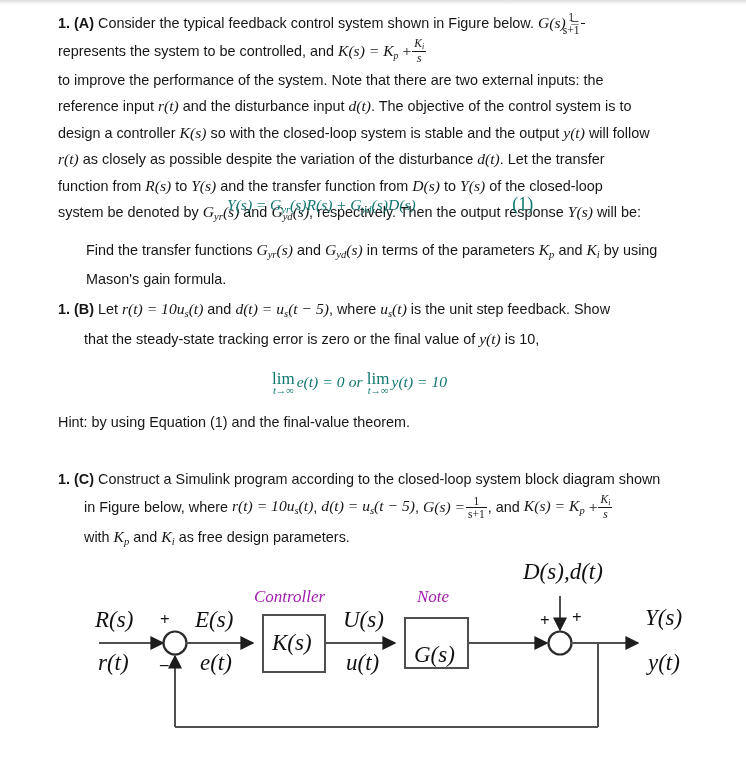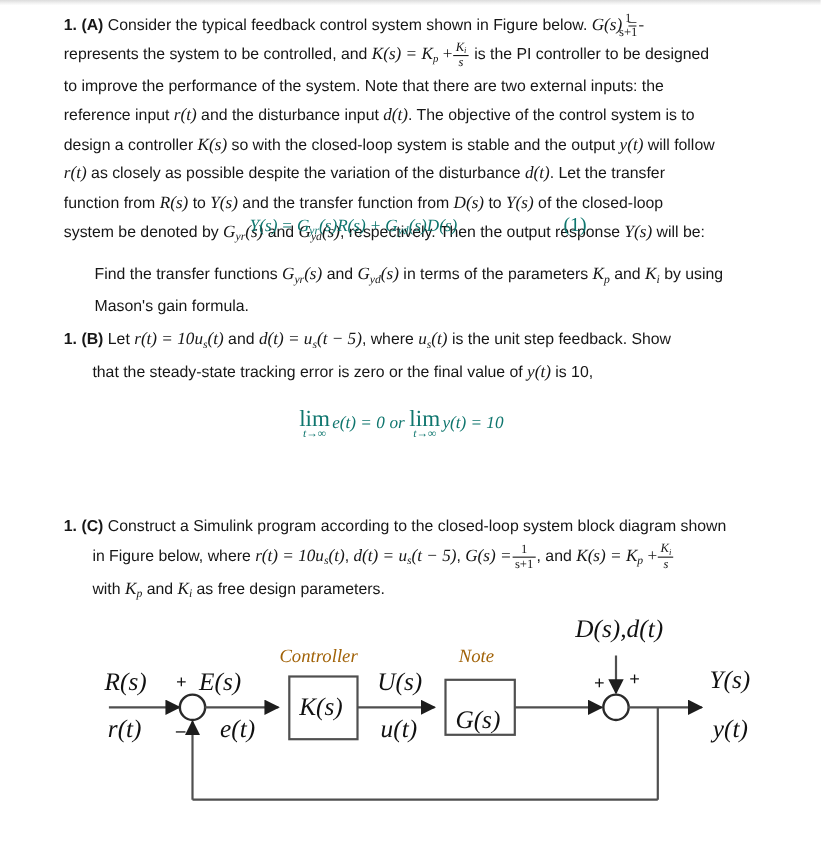--- a/index.html
+++ b/index.html
@@ -105,42 +105,42 @@
   .eq1 .tag { display: inline-block; margin-left: 92px; font-style: normal; }
   .eq2 { top: 370px; left: 272px; font-size: 17px; }
 
   .lim {
     display: inline-block;
     text-align: center;
     vertical-align: middle;
     line-height: 1.0;
     margin-right: 2px;
   }
-  .lim .op { display: block; font-style: normal; font-size: 21px; }
+  .lim .op { display: block; font-style: normal; font-size: 17px; }
   .lim .und { display: block; font-style: italic; font-size: 10.5px; margin-top: -1px; }
 
   
   .diagram {
     position: absolute;
     left: 0;
     top: 550px;
     width: 746px;
     height: 227px;
   }
   .diagram svg { display: block; }
   .dlabel {
     position: absolute;
     font-family: "Liberation Serif", serif;
     font-style: italic;
     color: #111111;
     white-space: nowrap;
   }
   .dlabel.big { font-size: 23px; }
   .dlabel.red {
-    color: #a16207;
+    color: #a21caf;
     font-size: 17px;
     font-style: italic;
   }
   .sign {
     position: absolute;
     font-family: "Liberation Serif", serif;
     font-style: normal;
     font-size: 17px;
     font-weight: bold;
     color: #111111;
@@ -157,21 +157,20 @@
     <div class="hang">
       <b>1.</b>
       <b>(A)</b>
       <span>Consider the typical feedback control system shown in Figure below.</span>
       <span class="m">G(s) =</span><span class="frac"><span class="num">1</span><span class="den">s+1</span></span>
     </div>
     <div>
       <span>represents the system to be controlled, and</span>
       <span class="m">K(s) = K</span><span class="sub">p</span>
       <span class="mu">+</span><span class="frac ital"><span class="num"><span>K</span><span class="sub">i</span></span><span class="den">s</span></span>
-      <span>is the PI controller to be designed</span>
     </div>
     <div>
       <span>to improve the performance of the system. Note that there are two external inputs: the</span>
     </div>
     <div>
       <span>reference input</span>
       <span class="m">r(t)</span>
       <span>and the disturbance input</span>
       <span class="m">d(t)</span><span>. The objective of the control system is to</span>
     </div>
@@ -251,20 +250,23 @@
       <span>is 10,</span>
     </div>
   </div>
 
   <div class="eq eq2">
     <span class="lim"><span class="op">lim</span><span class="und">t→∞</span></span><span class="m">e(t) = 0</span>
     <span class="m">or</span>
     <span class="lim"><span class="op">lim</span><span class="und">t→∞</span></span><span class="m">y(t) = 10</span>
   </div>
 
+  <div class="prose hint">
+    <span>Hint: by using Equation (1) and the final-value theorem.</span>
+  </div>
 
   <div class="prose blockC">
     <div class="hang2">
       <b>1.</b>
       <b>(C)</b>
       <span>Construct a Simulink program according to the closed-loop system block diagram shown</span>
     </div>
     <div style="padding-left:26px;">
       <span>in Figure below, where</span>
       <span class="m"><span>r(t) = 10u</span><span class="sub">s</span><span>(t)</span></span><span>,</span>
@@ -323,21 +325,21 @@
         <line x1="175" y1="177" x2="175" y2="106" marker-end="url(#arw)"></line>
       </g>
     </svg>
 
     <div class="dlabel big" style="left:95px; top:57px;">R(s)</div>
     <div class="dlabel big" style="left:98px; top:100px;">r(t)</div>
 
     <span class="sign" style="left:160px; top:60px;">+</span>
     <span class="sign" style="left:160px; top:99px;">_</span>
 
-    <div class="dlabel big" style="left:181px; top:57px;">E(s)</div>
+    <div class="dlabel big" style="left:195px; top:57px;">E(s)</div>
     <div class="dlabel big" style="left:200px; top:100px;">e(t)</div>
 
     <div class="dlabel red" style="left:254px; top:37px;">Controller</div>
     <div class="dlabel big" style="left:272px; top:80px;">K(s)</div>
 
     <div class="dlabel big" style="left:343px; top:57px;">U(s)</div>
     <div class="dlabel big" style="left:346px; top:100px;">u(t)</div>
 
     <div class="dlabel red" style="left:417px; top:37px;">Note</div>
     <div class="dlabel big" style="left:414px; top:92px;">G(s)</div>

